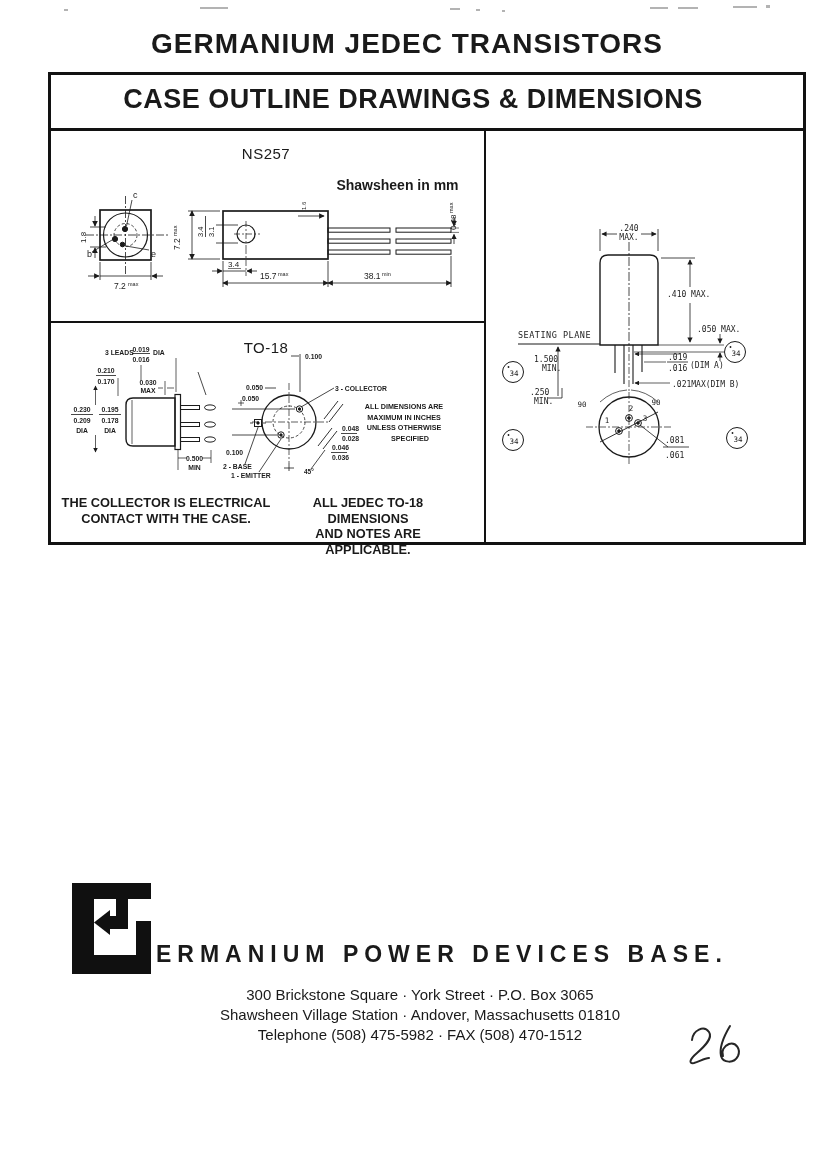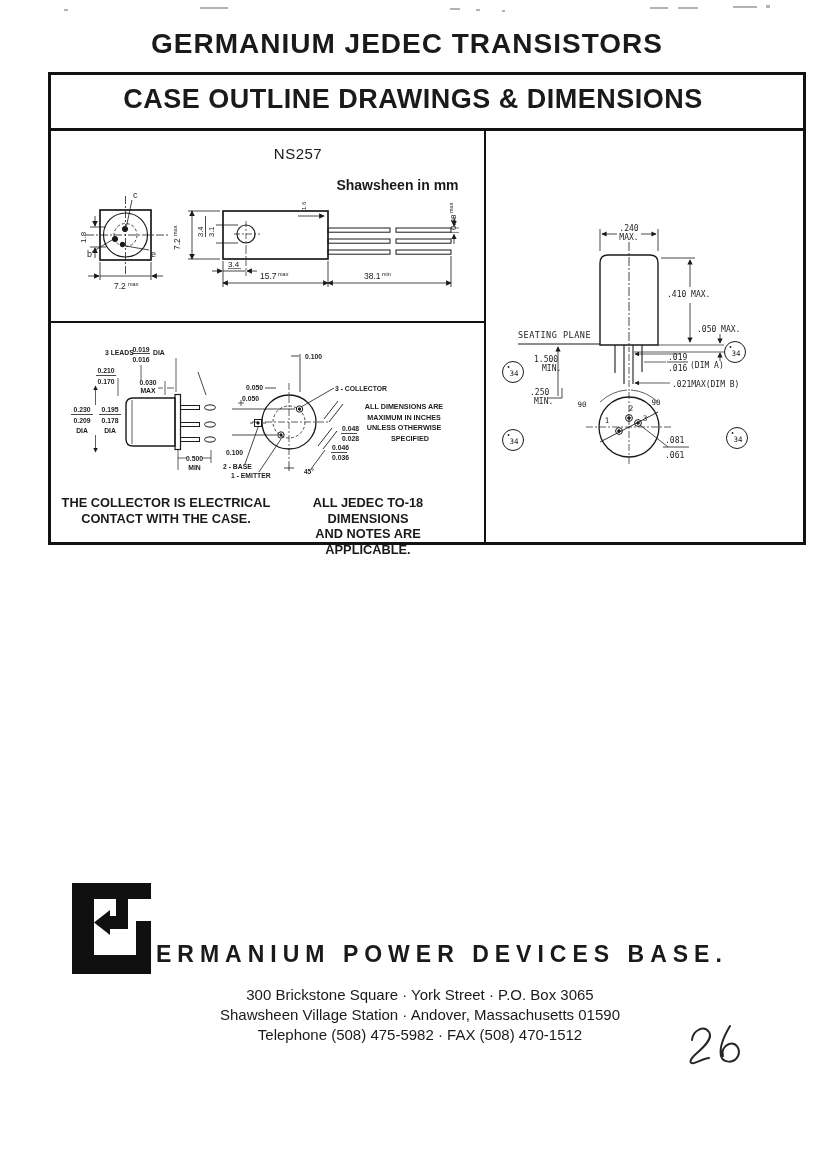--- a/index.html
+++ b/index.html
@@ -8,21 +8,21 @@
   .abs{position:absolute;}
   .mark{position:absolute;background:#b3b3b3;}
   .page-title{left:0;top:28px;width:826px;text-align:center;font-size:28px;font-weight:bold;
               letter-spacing:1px;padding-right:12px;box-sizing:border-box;}
   .outline-box{left:48px;top:72px;width:758px;height:473px;border:3px solid #121212;box-sizing:border-box;}
   .box-header{left:48px;top:84px;width:758px;text-align:center;font-size:27px;font-weight:bold;
               letter-spacing:.5px;padding-right:28px;box-sizing:border-box;}
   .hdr-rule{left:48px;top:128px;width:758px;height:3px;background:#121212;}
   .v-divider{left:484px;top:130px;width:2px;height:413px;background:#121212;}
   .h-divider{left:50px;top:321px;width:434px;height:2px;background:#121212;}
-  .panel-title{text-align:center;font-size:15px;letter-spacing:.5px;padding-left:32px;}
+  .panel-title{text-align:center;font-size:15px;letter-spacing:.5px;}
   .units-note{font-size:14px;font-weight:600;text-align:center;}
   .footnote{font-size:12.8px;font-weight:bold;text-align:center;line-height:15.5px;white-space:pre-line;}
   .company{font-size:23px;font-weight:bold;letter-spacing:6px;white-space:nowrap;}
   .addr{left:120px;width:600px;text-align:center;font-size:15px;}
   svg text{fill:#1b1b1b;}
   .ns-t{font-family:"Liberation Sans",sans-serif;}
   .t18-t{font-family:"Liberation Sans",sans-serif;font-weight:bold;}
   .mono-t{font-family:"DejaVu Sans Mono",monospace;}
 </style>
 </head>
@@ -45,20 +45,21 @@
   <div class="abs page-title">GERMANIUM JEDEC TRANSISTORS</div>
 
   <div class="abs outline-box"></div>
   <div class="abs box-header">CASE OUTLINE DRAWINGS &amp; DIMENSIONS</div>
   <div class="abs hdr-rule"></div>
   <div class="abs v-divider"></div>
   <div class="abs h-divider"></div>
 
   <div class="abs panel-title" style="left:48px;top:145px;width:436px;">NS257</div>
   <div class="abs units-note" style="left:330px;top:177px;width:135px;">Shawsheen in mm</div>
+  <div class="abs panel-title" style="left:48px;top:339px;width:436px;">TO-18</div>
 
   <svg class="abs" style="left:48px;top:130px;" width="436" height="192" viewBox="0 0 436 192">
     <defs>
       <marker id="ns-ah" viewBox="0 0 8 8" refX="7" refY="4" markerWidth="7" markerHeight="7" orient="auto-start-reverse">
         <path d="M0,0 L8,4 L0,8 z" fill="#1b1b1b"></path>
       </marker>
     </defs>
 
     <g stroke="#1b1b1b" fill="none">
       <rect x="52" y="80" width="51" height="50" stroke-width="1.7"></rect>
@@ -378,21 +379,21 @@
     <rect width="79" height="91" fill="#101010"></rect>
     <rect x="22" y="16" width="42" height="56" fill="#ffffff"></rect>
     <rect x="64" y="16" width="15" height="22" fill="#ffffff"></rect>
     <rect x="44" y="16" width="12" height="21" fill="#101010"></rect>
     <rect x="34" y="33" width="22" height="13" fill="#101010"></rect>
     <polygon points="22,39.5 38,27 38,52" fill="#101010"></polygon>
   </svg>
   <div class="abs company" style="left:156px;top:941px;">ERMANIUM POWER DEVICES BASE.</div>
 
   <div class="abs addr" style="top:986px;">300 Brickstone Square · York Street · P.O. Box 3065</div>
-  <div class="abs addr" style="top:1006px;">Shawsheen Village Station · Andover, Massachusetts 01590</div>
+  <div class="abs addr" style="top:1006px;">Shawsheen Village Station · Andover, Massachusetts 01810</div>
   <div class="abs addr" style="top:1026px;">Telephone (508) 475-5982 · FAX (508) 470-1512</div>
 
   <svg class="abs" style="left:678px;top:1012px;" width="80" height="60" viewBox="0 0 80 60" aria-label="26">
     <g stroke="#262626" stroke-width="2" fill="none" stroke-linecap="round" stroke-linejoin="round">
       <path d="M14,28 C15,18 26,13 31,20 C35,26 27,34 19,41 C12,47 10,52 16,51 C21,50 26,46 31,46"></path>
       <path d="M52,14 C46,24 41,35 43,44 C45,51 56,52 60,44 C63,37 58,30 51,32 C46,34 43,39 45,44"></path>
     </g>
   </svg>
 
 </div>

